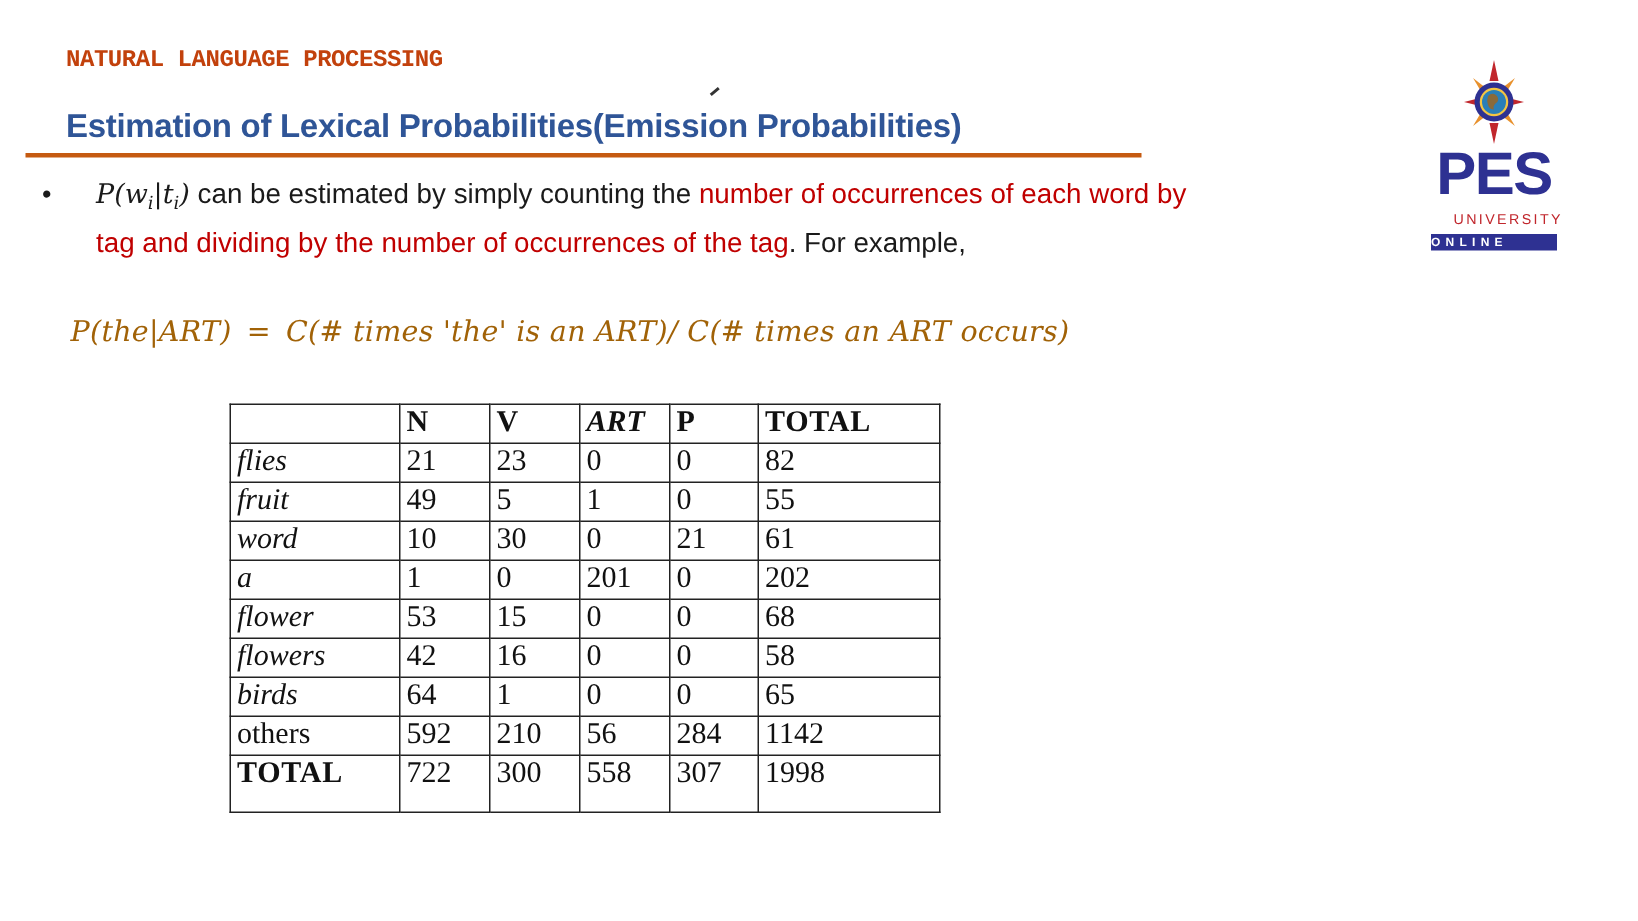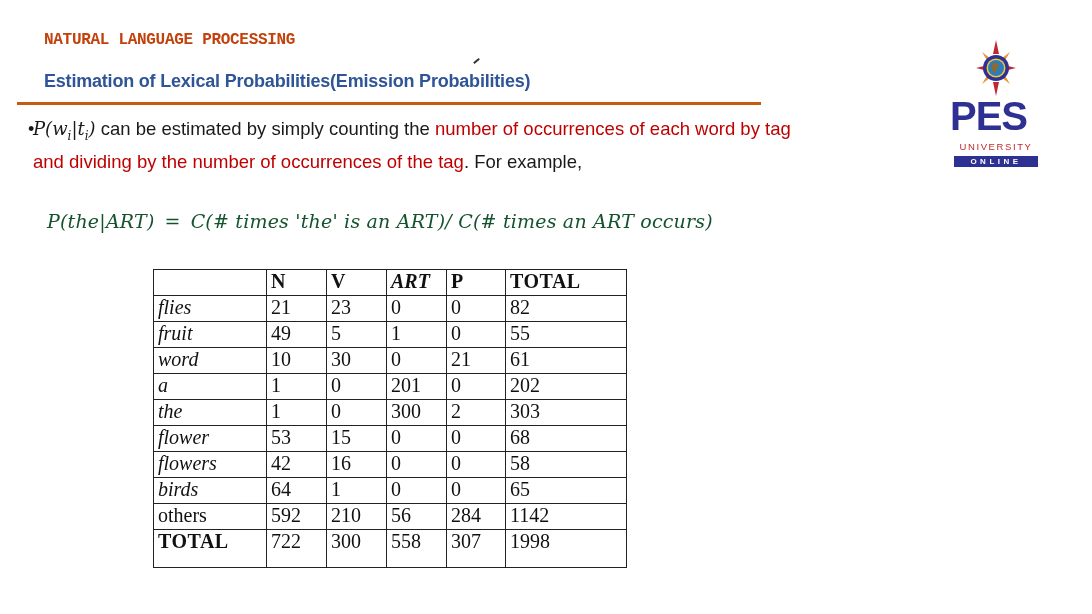--- a/index.html
+++ b/index.html
@@ -21,21 +21,21 @@
       font-size: 16px;
       font-weight: bold;
       color: #c2410c;
       letter-spacing: -0.3px;
       font-family: Liberation Mono, monospace;
     }
     .slide-title {
       position: absolute;
       left: 44px;
       top: 71px;
-      font-size: 18px;
+      font-size: 22px;
       font-weight: bold;
       color: #2f5597;
       letter-spacing: -0.2px;
       font-family: "Liberation Sans", sans-serif;
     }
     .accent-mark {
       position: absolute;
       left: 473px;
       top: 60px;
       width: 7px;
@@ -61,41 +61,41 @@
       color: #1a1a1a;
       font-family: "Liberation Sans", sans-serif;
     }
     .bullet-dot {
       position: absolute;
       left: 0;
       top: 0;
       font-size: 18px;
     }
     .bullet-text {
-      margin-left: 5px;
+      margin-left: 36px;
     }
     .math {
       font-family: "DejaVu Serif", serif;
       font-style: italic;
       font-size: 18px;
     }
     .math sub {
       font-size: 12px;
     }
     .red {
       color: #c00000;
     }
     .formula {
       position: absolute;
       left: 47px;
       top: 210px;
       font-family: "DejaVu Serif", serif;
       font-style: italic;
       font-size: 19px;
-      color: #14532d;
+      color: #a16207;
       letter-spacing: 0.2px;
     }
     .formula .eq {
       font-style: normal;
       margin: 0 10px;
     }
 
     
     .logo {
       position: absolute;
@@ -109,51 +109,52 @@
       left: 26px;
       top: 0;
       width: 40px;
       height: 56px;
     }
     .logo-pes {
       position: absolute;
       left: 0;
       top: 56px;
       width: 92px;
+      text-align: center;
       font-family: "Liberation Sans", sans-serif;
       font-weight: bold;
       font-size: 40px;
       line-height: 40px;
       color: #2e3192;
       letter-spacing: -1px;
     }
     .logo-university {
       position: absolute;
       left: 0;
       top: 101px;
       width: 92px;
-      text-align: center;
+      text-align: right;
       font-family: "Liberation Sans", sans-serif;
       font-size: 9.5px;
       letter-spacing: 1.6px;
       color: #c1272d;
     }
     .logo-online {
       position: absolute;
       left: 4px;
       top: 116px;
       width: 84px;
       height: 11px;
       background: #2e3192;
       color: #ffffff;
       font-family: "Liberation Sans", sans-serif;
       font-size: 8px;
       font-weight: bold;
       line-height: 11px;
-      text-align: center;
+      text-align: left;
       letter-spacing: 3.5px;
     }
 
     
     .count-table {
       position: absolute;
       left: 153px;
       top: 269px;
       border-collapse: collapse;
       font-family: "Liberation Serif", serif;
@@ -274,28 +275,20 @@
     </tr>
     <tr>
       <td class="word">a</td>
       <td>1</td>
       <td>0</td>
       <td>201</td>
       <td>0</td>
       <td>202</td>
     </tr>
     <tr>
-      <td class="word">the</td>
-      <td>1</td>
-      <td>0</td>
-      <td>300</td>
-      <td>2</td>
-      <td>303</td>
-    </tr>
-    <tr>
       <td class="word">flower</td>
       <td>53</td>
       <td>15</td>
       <td>0</td>
       <td>0</td>
       <td>68</td>
     </tr>
     <tr>
       <td class="word">flowers</td>
       <td>42</td>

